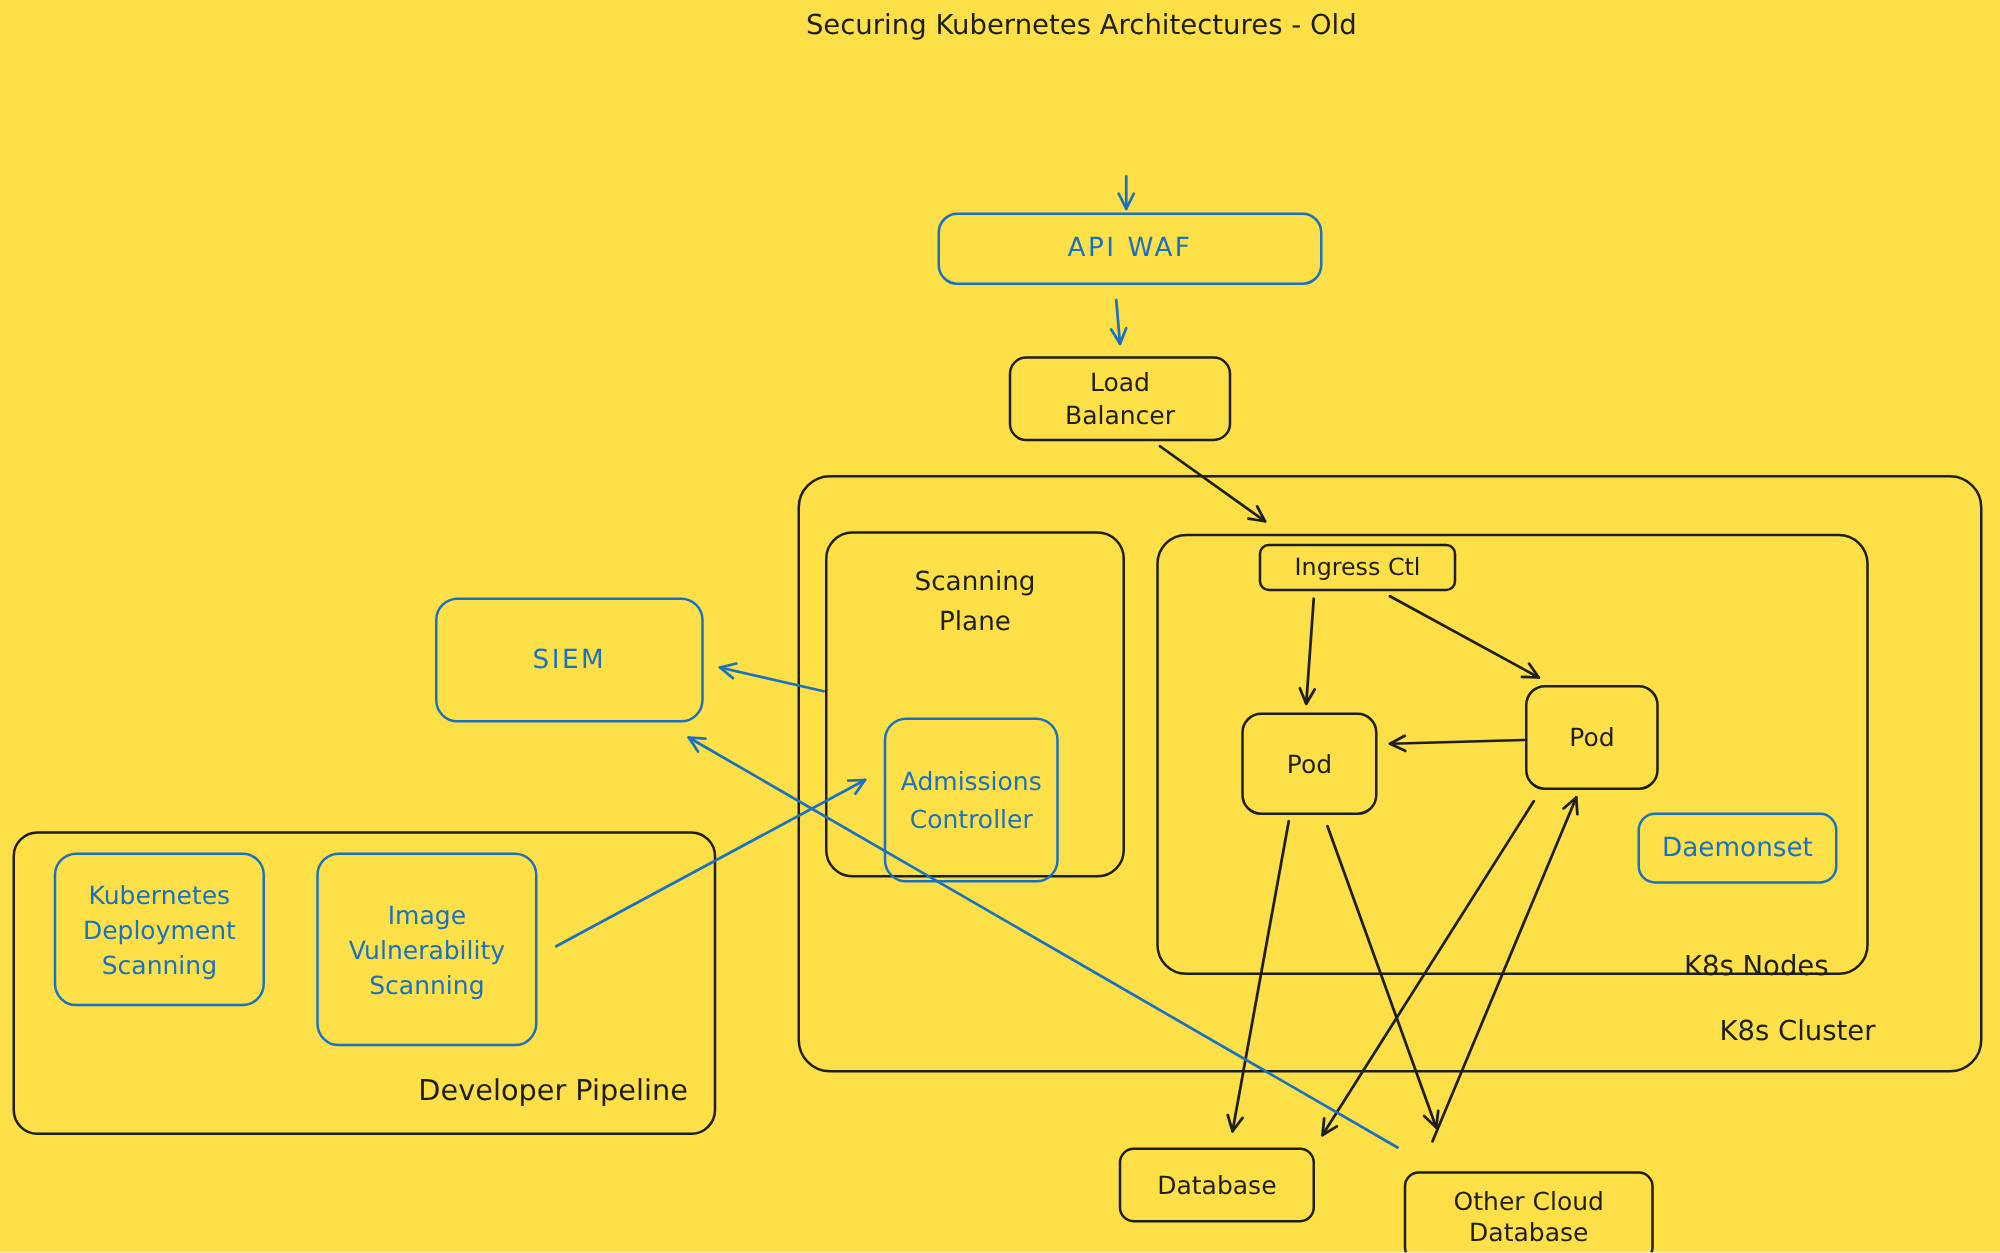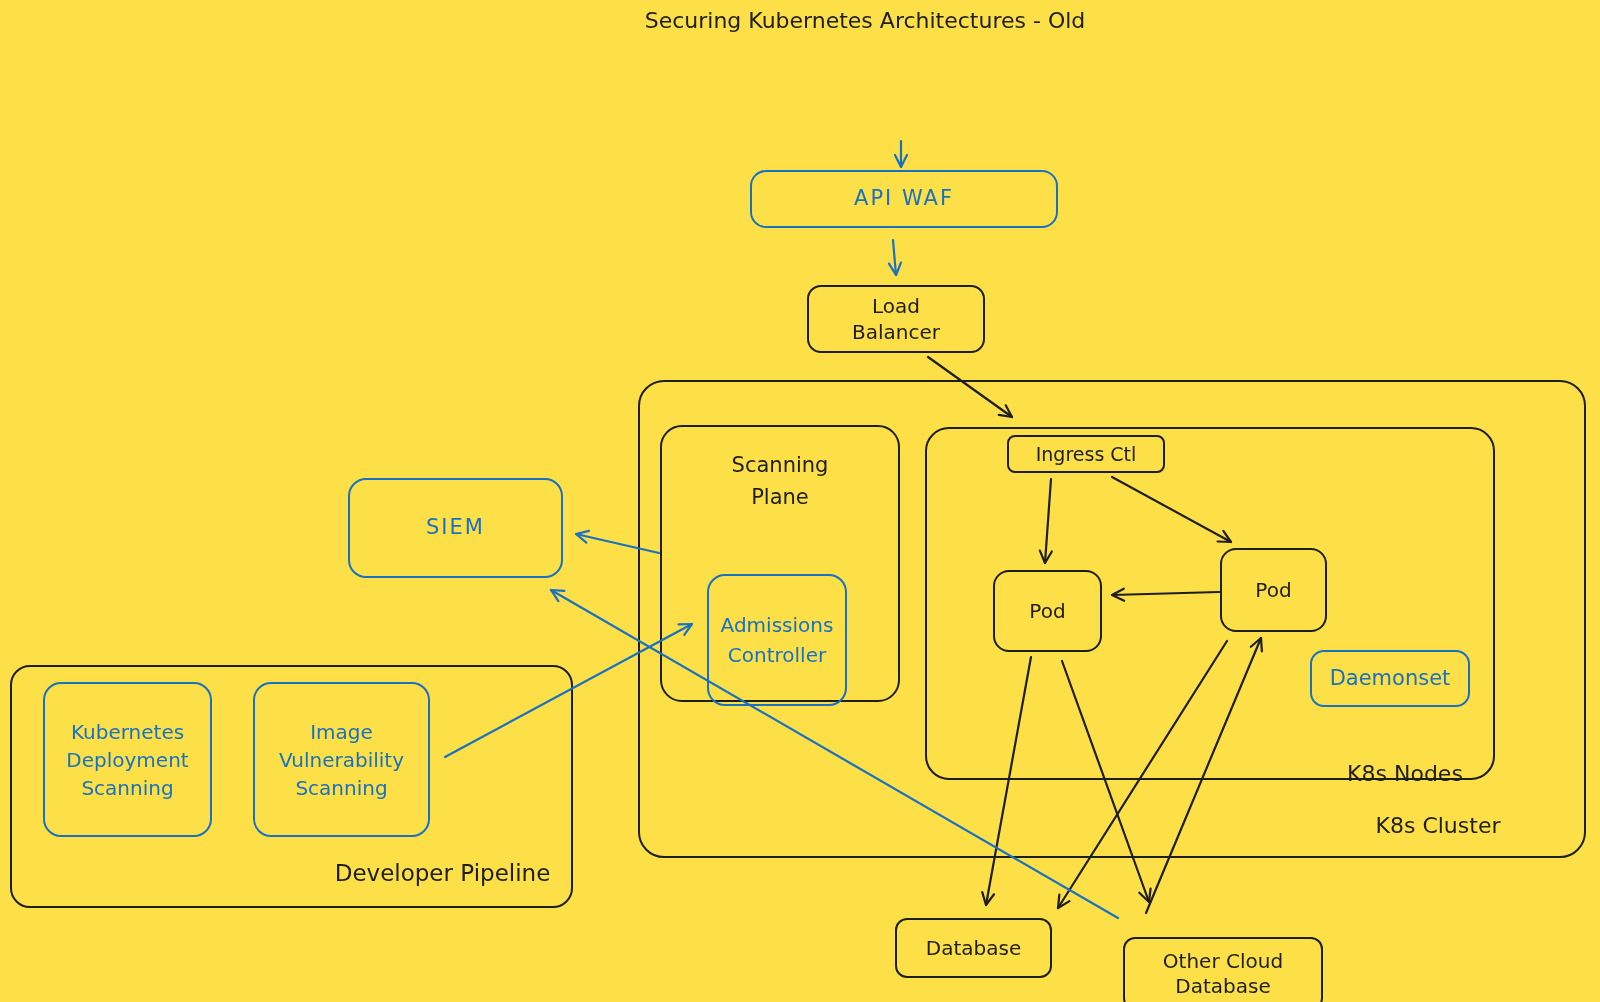--- a/index.html
+++ b/index.html
@@ -25,21 +25,21 @@
   .n-cluster{left:638px;top:380px;width:948px;height:478px;border-radius:26px;}
   .n-cp{left:660px;top:425px;width:240px;height:277px;border-radius:22px;}
   .n-adm{left:707px;top:538px;width:140px;height:132px;border-radius:18px;line-height:1.5;margin-top:36px;}
   .n-nodes{left:925px;top:427px;width:570px;height:353px;border-radius:24px;}
   .n-ingress{left:1007px;top:435px;width:158px;height:38px;border-radius:8px;font-size:19px;}
   .n-podl{left:993px;top:570px;width:109px;height:82px;border-radius:16px;}
   .n-podr{left:1220px;top:548px;width:107px;height:84px;border-radius:16px;}
   .n-ds{left:1310px;top:650px;width:160px;height:57px;border-radius:14px;font-size:21px;}
   .n-siem{left:348px;top:478px;width:215px;height:100px;border-radius:18px;font-size:21px;letter-spacing:2px;}
   .n-devpipe{left:10px;top:665px;width:563px;height:243px;border-radius:20px;}
-  .n-kds{left:43px;top:682px;width:169px;height:155px;border-radius:18px;}
+  .n-kds{left:43px;top:682px;width:169px;height:123px;border-radius:18px;}
   .n-ivs{left:253px;top:682px;width:177px;height:155px;border-radius:18px;}
   .n-db{left:895px;top:918px;width:157px;height:60px;border-radius:12px;}
   .n-ocs{left:1123px;top:920px;width:200px;height:73px;border-radius:12px;line-height:1.25;margin-top:17px;}
   
   .t-title{left:600px;top:8px;width:530px;font-size:22px;}
   .t-cp{left:695px;top:450px;width:170px;font-size:21px;line-height:1.5;}
   .t-nodes{left:1325px;top:729px;width:160px;margin-top:32px;}
   .t-cluster{left:1353px;top:813px;width:170px;}
   .t-devpipe{left:330px;top:860px;width:225px;font-size:23px;}
   svg.wires{position:absolute;left:0;top:0;pointer-events:none;}

